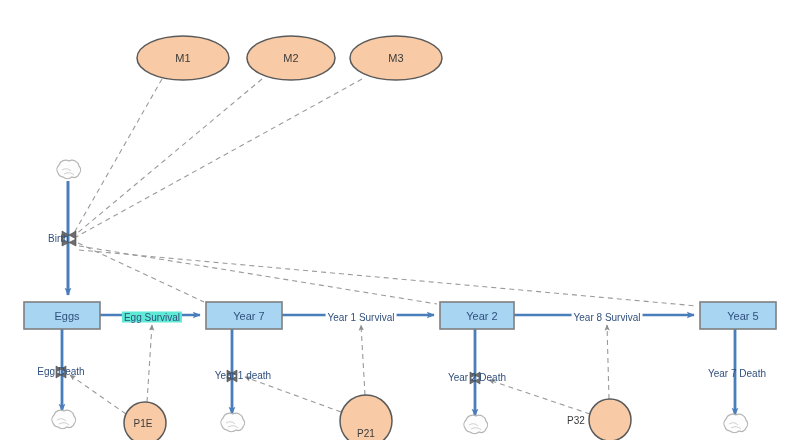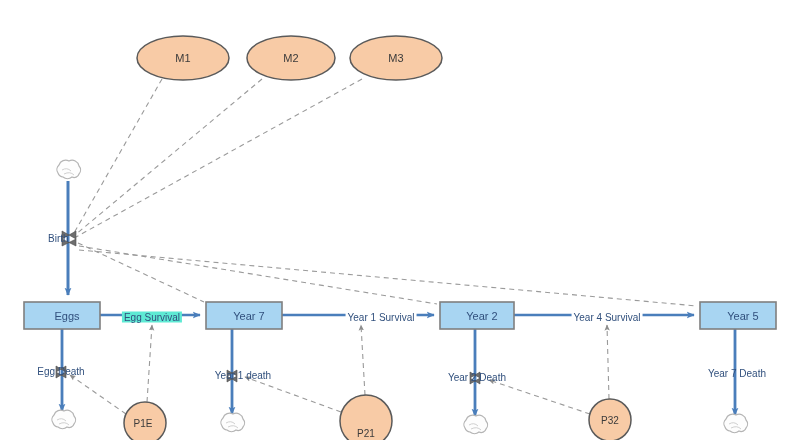--- a/index.html
+++ b/index.html
@@ -125,24 +125,24 @@
   <div class="node-label oval-label ctr" style="left:291px;top:33px;">M2</div>
   <div class="node-label oval-label ctr" style="left:396px;top:33px;text-align:center;">M3</div>
 
   <div class="node-label box-label ctr" style="left:62px;top:291px;">Eggs</div>
   <div class="node-label box-label ctr" style="left:244px;top:291px;">Year 7</div>
   <div class="node-label box-label ctr" style="left:477px;top:291px;">Year 2</div>
   <div class="node-label box-label ctr" style="left:738px;top:291px;">Year 5</div>
 
   <div class="node-label flow-label" style="left:48px;top:208px;text-align:center;">Birth</div>
   <div class="node-label flow-label ctr" style="left:152px;top:292px;background:#5eead4;padding:0 2px;">Egg Survival</div>
-  <div class="node-label flow-label ctr" style="left:381px;top:292px;background:#fff;padding:0 2px;">Year 1 Survival</div>
-  <div class="node-label flow-label ctr" style="left:607px;top:292px;background:#fff;padding:0 2px;">Year 4 Survival</div>
+  <div class="node-label flow-label ctr" style="left:361px;top:292px;background:#fff;padding:0 2px;">Year 1 Survival</div>
+  <div class="node-label flow-label ctr" style="left:607px;top:292px;background:#fff;padding:0 2px;">Year 8 Survival</div>
   <div class="node-label flow-label ctr" style="left:61px;top:346px;">Egg Death</div>
   <div class="node-label flow-label ctr" style="left:243px;top:350px;">Year 1 death</div>
   <div class="node-label flow-label ctr" style="left:477px;top:352px;">Year 2 Death</div>
   <div class="node-label flow-label ctr" style="left:737px;top:348px;">Year 7 Death</div>
 
   <div class="node-label circle-label ctr" style="left:143px;top:398px;">P1E</div>
   <div class="node-label circle-label ctr" style="left:366px;top:408px;">P21</div>
-  <div class="node-label circle-label ctr" style="left:610px;top:395px;text-align:right;">P32</div>
+  <div class="node-label circle-label ctr" style="left:576px;top:395px;text-align:right;">P32</div>
 
 </div>
 
 </body></html>

